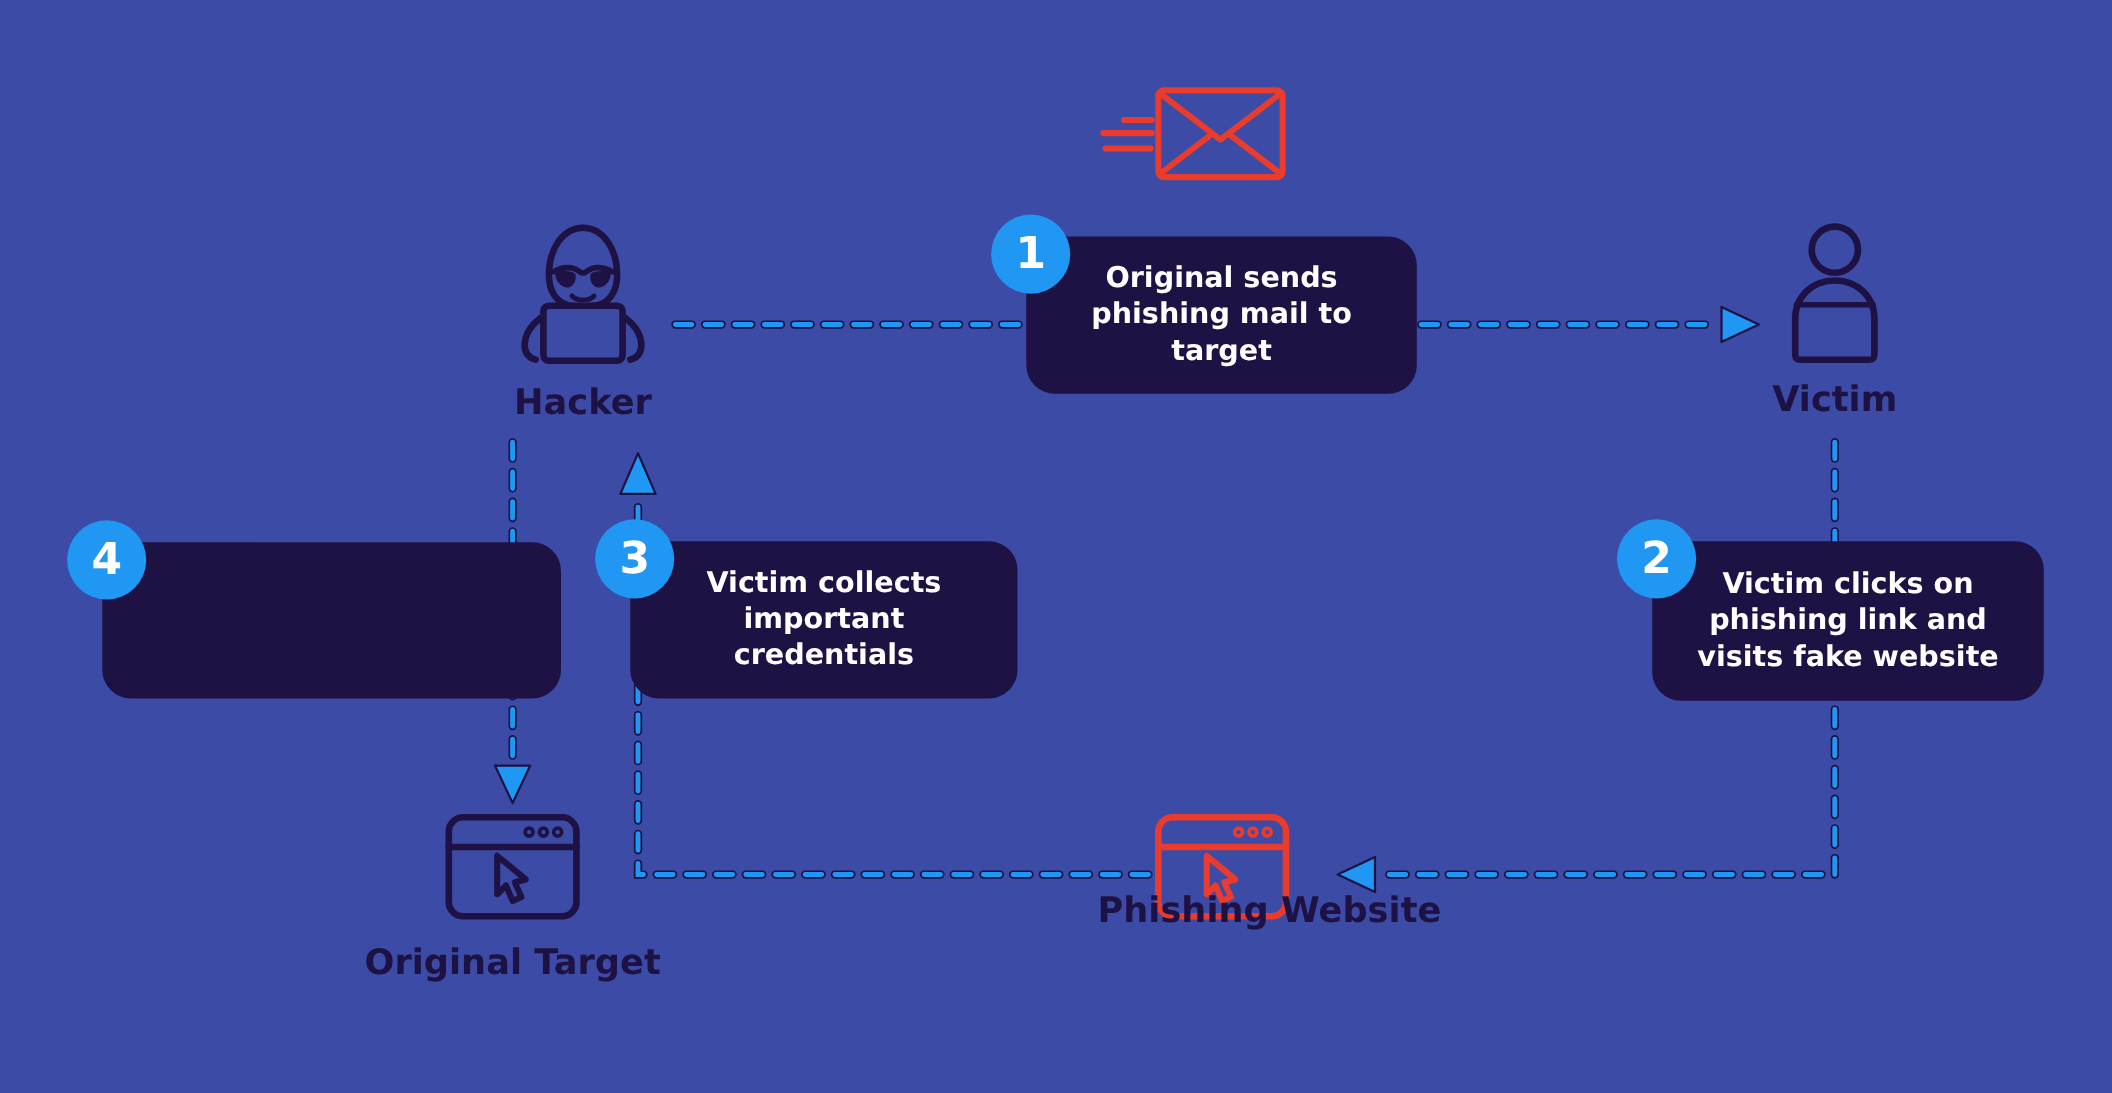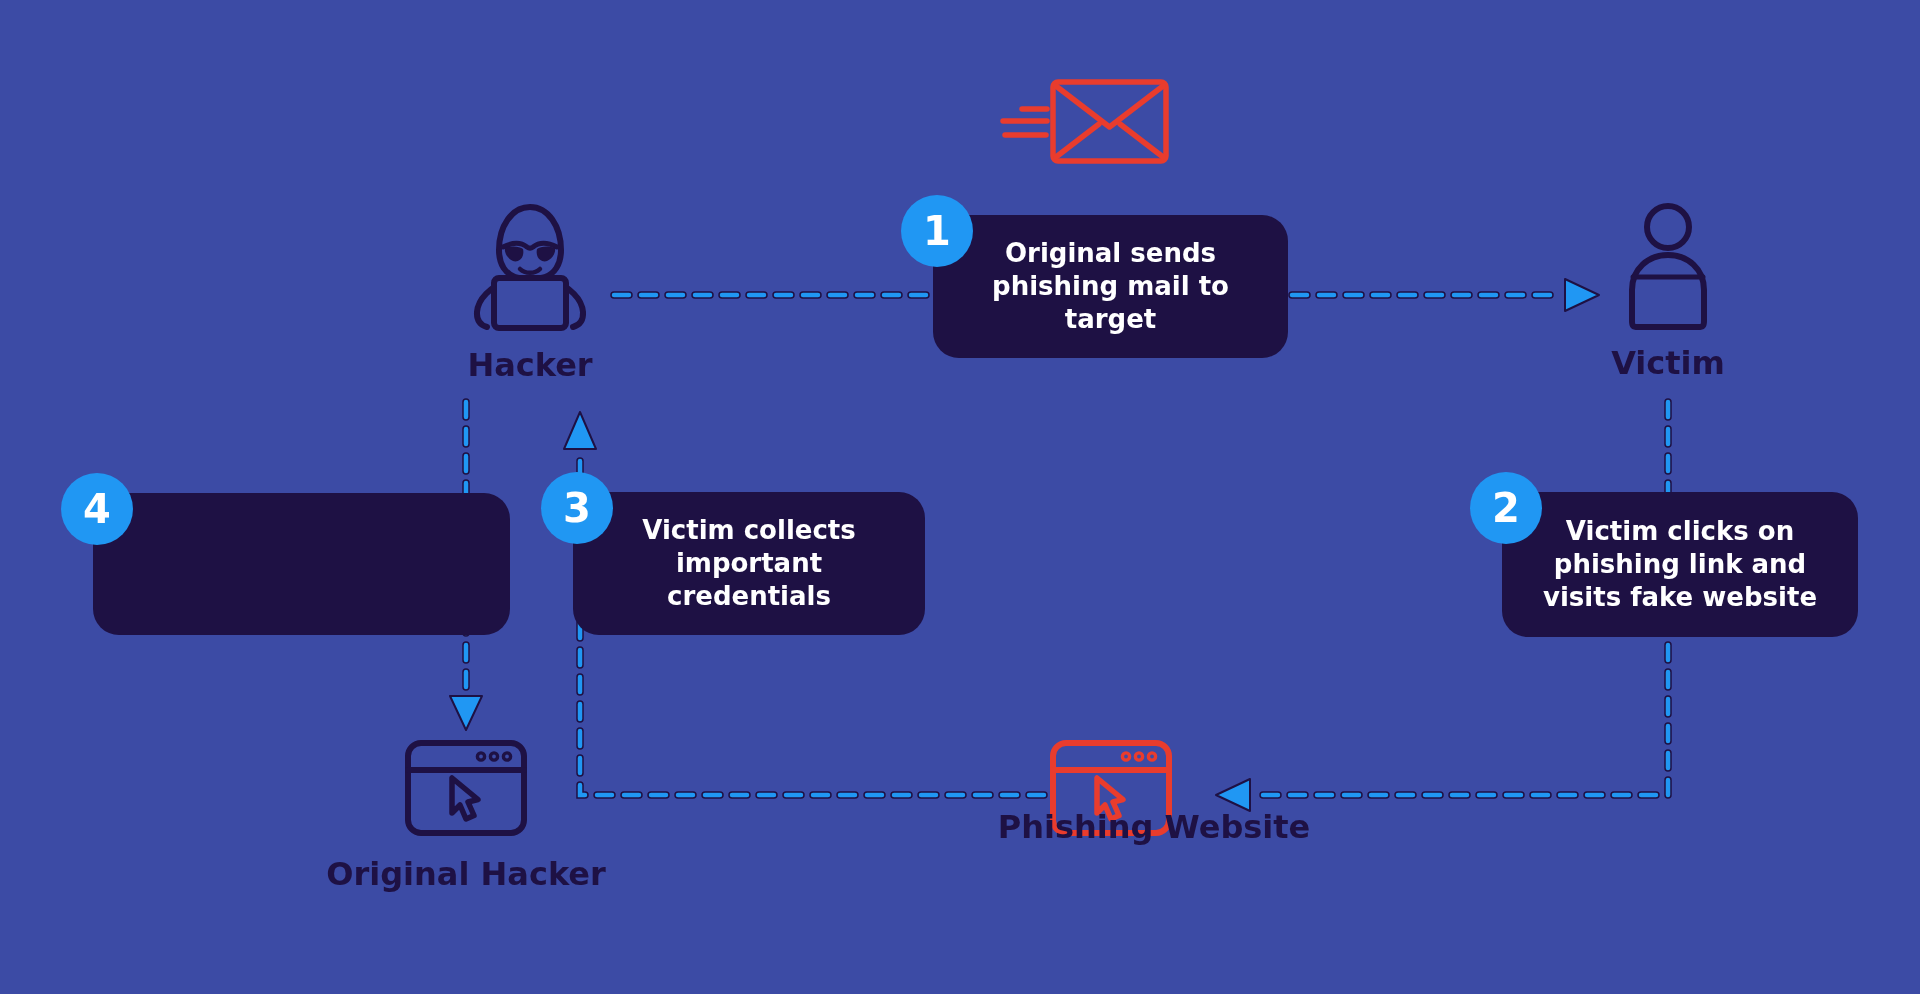--- a/index.html
+++ b/index.html
@@ -129,21 +129,21 @@
       <path d="M3,30 H119"></path>
       <circle cx="76" cy="16.5" r="3.6" stroke-width="3.4"></circle>
       <circle cx="89" cy="16.5" r="3.6" stroke-width="3.4"></circle>
       <circle cx="102" cy="16.5" r="3.6" stroke-width="3.4"></circle>
       <path d="M47,38 L47,73 L55,65 L61,79 L69,75.5 L63,62 L73,59.5 Z" stroke-width="5.5"></path>
     </g>
   </svg>
 
   <div class="node-label" id="label-hacker">Hacker</div>
   <div class="node-label" id="label-target">Victim</div>
-  <div class="node-label" id="label-original">Original Hacker</div>
+  <div class="node-label" id="label-original">Original Target</div>
   <div class="node-label" id="label-phishing">Phishing Website</div>
 
   <div class="step-box" id="step-1">
     <span>Original sends phishing mail to target</span>
     <div class="badge">1</div>
   </div>
 
   <div class="step-box" id="step-2">
     <span>Victim clicks on phishing link and visits fake website</span>
     <div class="badge">2</div>

